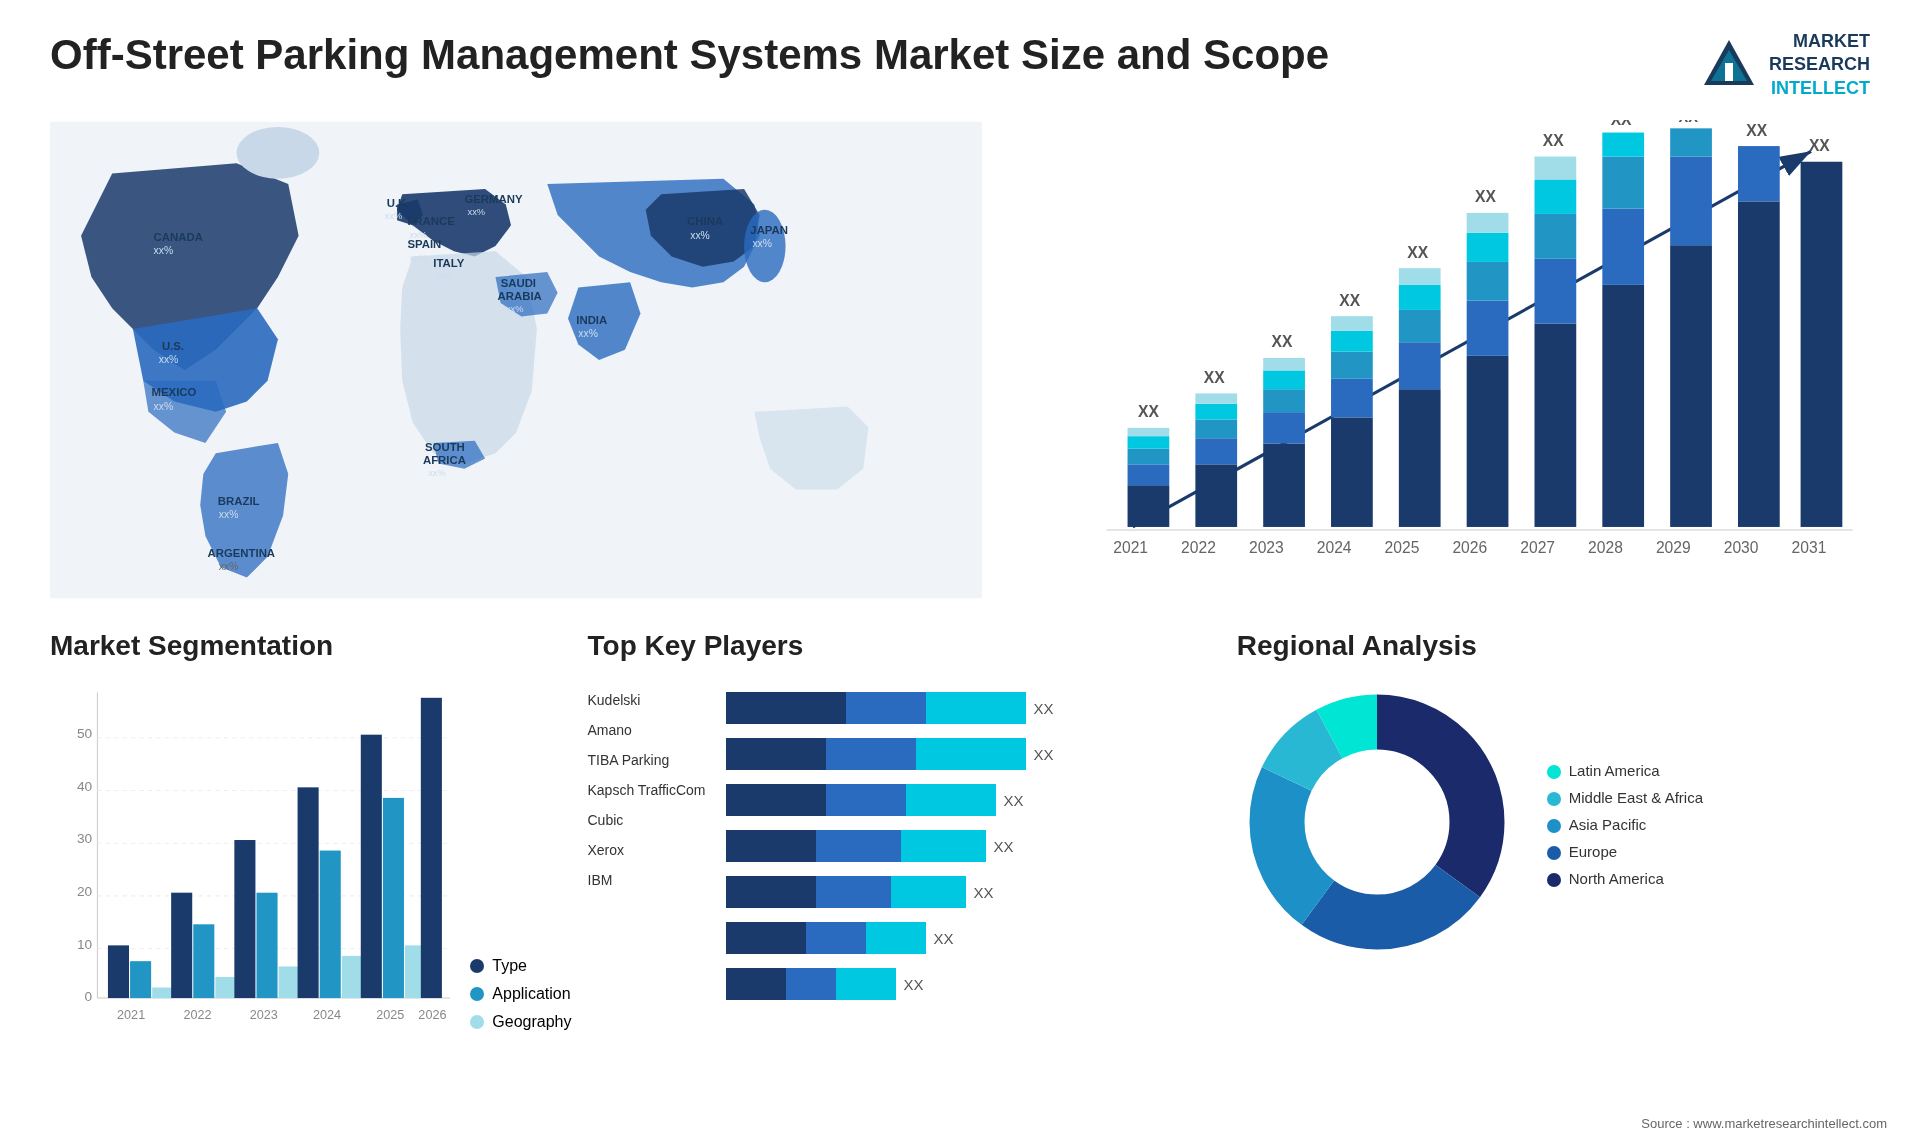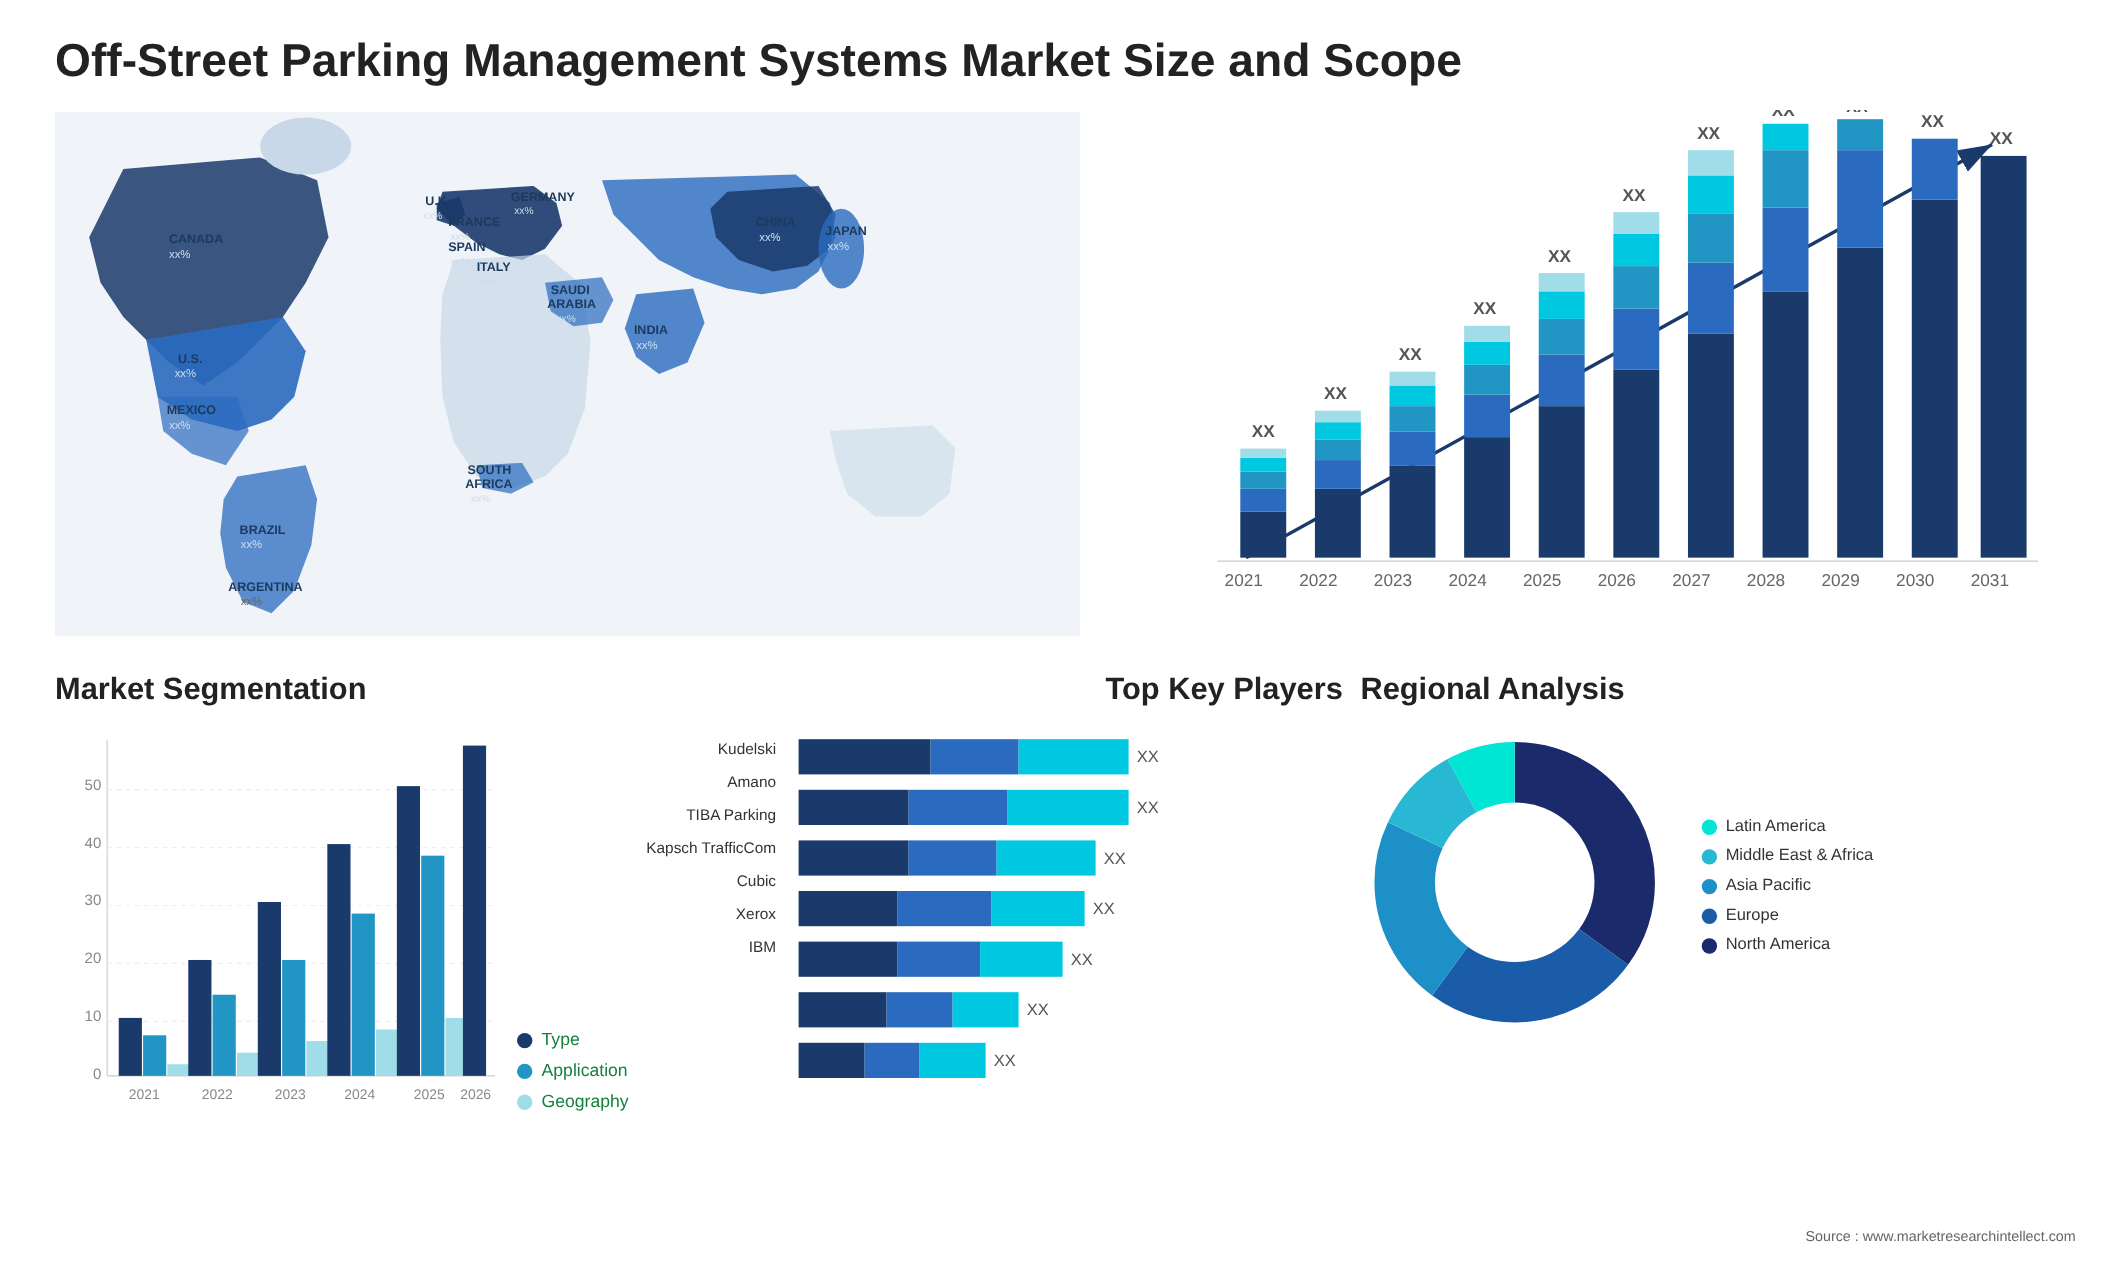--- a/index.html
+++ b/index.html
@@ -78,21 +78,20 @@
       gap: 16px;
       height: 420px;
     }
 
     .segmentation-section {
       flex: 0.7;
     }
 
     .key-players-section {
       flex: 0.85;
-      text-align: right;
     }
 
     .regional-section {
       flex: 0.85;
     }
 
     .section-title {
       font-size: 28px;
       font-weight: 700;
       color: #222;
@@ -126,21 +125,21 @@
       flex-direction: column;
       gap: 10px;
       padding-bottom: 20px;
     }
 
     .legend-item {
       display: flex;
       align-items: center;
       gap: 8px;
       font-size: 16px;
-      color: #15803d;
+      color: #000000;
     }
 
     .legend-dot {
       width: 14px;
       height: 14px;
       border-radius: 50%;
     }
 
     
     .players-list {
@@ -234,20 +233,32 @@
       fill: #1a3a5c;
     }
   </style>
 </head>
 <body>
 
 <div class="page-container">
 
   <div class="header">
     <h1 class="main-title">Off-Street Parking Management Systems Market Size and Scope</h1>
+    <div class="logo-area">
+      <svg class="logo-icon" viewBox="0 0 60 60">
+        <polygon points="30,5 55,50 5,50" fill="#1a3a5c"></polygon>
+        <polygon points="30,15 48,46 12,46" fill="#00aacc" opacity="0.5"></polygon>
+        <rect x="26" y="28" width="8" height="18" fill="white"></rect>
+      </svg>
+      <div class="logo-text">
+        <div class="market">MARKET</div>
+        <div class="research">RESEARCH</div>
+        <div class="intellect">INTELLECT</div>
+      </div>
+    </div>
   </div>
 
   <div class="top-section">
 
     <div class="map-container">
       <svg class="world-map" viewBox="0 0 900 460" xmlns="http://www.w3.org/2000/svg">
 
         <rect width="900" height="460" fill="#f0f4f8"></rect>
 
         <path d="M60,50 L180,40 L230,60 L240,110 L220,150 L200,180 L180,200 L160,220 L130,240 L100,220 L80,200 L60,180 L40,150 L30,110 Z" fill="#1a3a6b" opacity="0.85"></path>

